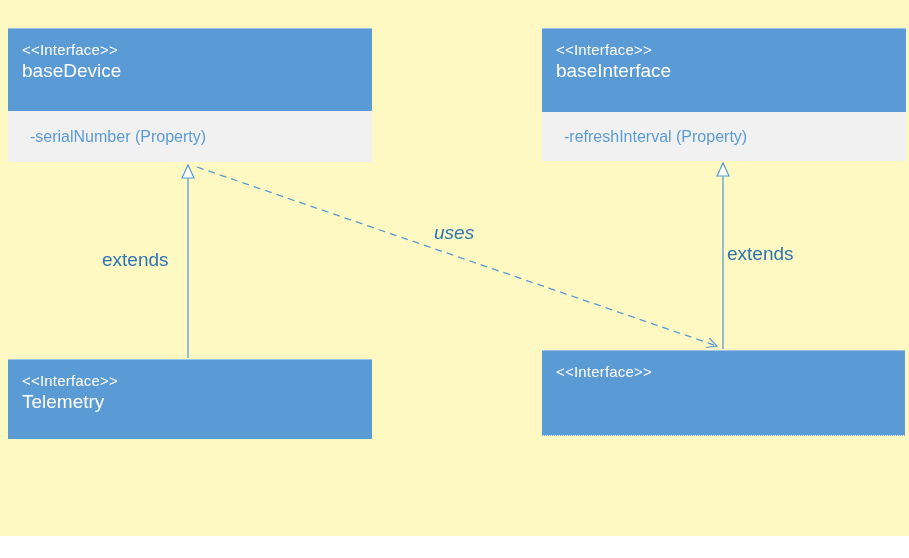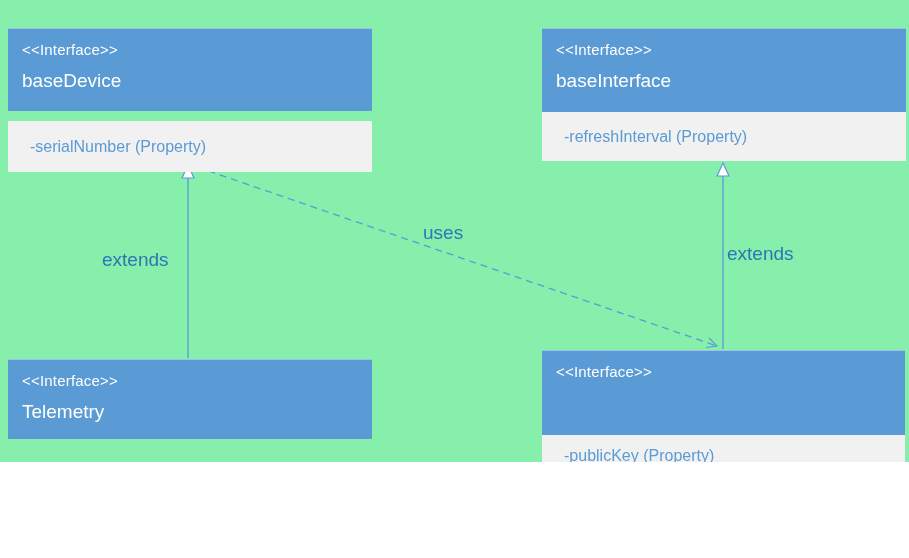--- a/index.html
+++ b/index.html
@@ -4,22 +4,22 @@
 <style>
   html, body {
     margin: 0;
     padding: 0;
     background: #ffffff;
     font-family: "Liberation Sans", sans-serif;
   }
   .canvas {
     position: relative;
     width: 909px;
-    height: 462px;
-    background: #86efac;
+    height: 536px;
+    background: #fef9c3;
     overflow: hidden;
   }
   .wires {
     position: absolute;
     left: 0; top: 0;
     width: 909px; height: 558px;
     pointer-events: none;
   }
   .wires line.solid {
     stroke: var(--line, #5B9BD5);
@@ -42,41 +42,40 @@
     border-top: 1px solid #9dc3e6;
   }
   .stereotype {
     font-size: 15px;
     line-height: 18px;
     letter-spacing: 0.2px;
   }
   .node-name {
     font-size: 19px;
     line-height: 24px;
-    margin-top: 10px;
   }
   .node-body {
     background: var(--body-bg, #F1F1F1);
   }
   .member {
     display: flex;
     align-items: center;
     box-sizing: border-box;
     padding-left: 22px;
     font-size: 16px;
     color: var(--member-text, #5B9BD5);
   }
   .member-divider {
     border-top: 1px dotted #7FAEDC;
     height: 0;
   }
   
   #node-basedevice     { left: 8px;   top: 28px;  width: 364px; }
   #node-basedevice .node-header   { height: 83px; }
-  #node-basedevice .member        { height: 51px; margin-top: 10px; }
+  #node-basedevice .member        { height: 51px; }
 
   #node-baseinterface  { left: 542px; top: 28px;  width: 364px; }
   #node-baseinterface .node-header{ height: 84px; }
   #node-baseinterface .member     { height: 49px; }
 
   #node-thermostat     { left: 8px;   top: 359px; width: 364px; }
   #node-thermostat .node-header   { height: 80px; }
   #node-thermostat .member        { height: 45px; }
 
   #node-basecomponent  { left: 542px; top: 350px; width: 363px; }
@@ -84,21 +83,21 @@
   #node-basecomponent .member     { height: 42px; }
 
   .edge-label {
     position: absolute;
     font-size: 19px;
     color: var(--label-text, #2E75B6);
     white-space: nowrap;
   }
   #label-extends-left  { left: 102px; top: 249px; }
   #label-extends-right { left: 727px; top: 243px; }
-  #label-uses          { left: 423px; top: 222px; }
+  #label-uses          { left: 434px; top: 222px; font-style: italic; }
 </style>
 </head>
 <body>
 
 <div class="canvas">
 
   <svg class="wires" width="909" height="558" viewBox="0 0 909 558" xmlns="http://www.w3.org/2000/svg">
     <defs>
       <marker id="mHollow" markerUnits="userSpaceOnUse" markerWidth="16" markerHeight="15" refX="14" refY="7" orient="auto">
         <path d="M1,1 L14,7 L1,13 Z" fill="#ffffff" stroke="#5B9BD5" stroke-width="1.2"></path>
@@ -137,21 +136,20 @@
       <div class="stereotype">&lt;&lt;Interface&gt;&gt;</div>
       <div class="node-name">Telemetry</div>
     </div>
   </div>
 
   <div class="uml-node" id="node-basecomponent">
     <div class="node-header">
       <div class="stereotype">&lt;&lt;Interface&gt;&gt;</div>
     </div>
     <div class="node-body">
-      <div class="member">-publicKey (Property)</div>
       <div class="member-divider"></div>
     </div>
   </div>
 
   <div class="edge-label" id="label-extends-left">extends</div>
   <div class="edge-label" id="label-extends-right">extends</div>
   <div class="edge-label" id="label-uses">uses</div>
 
 </div>
 

